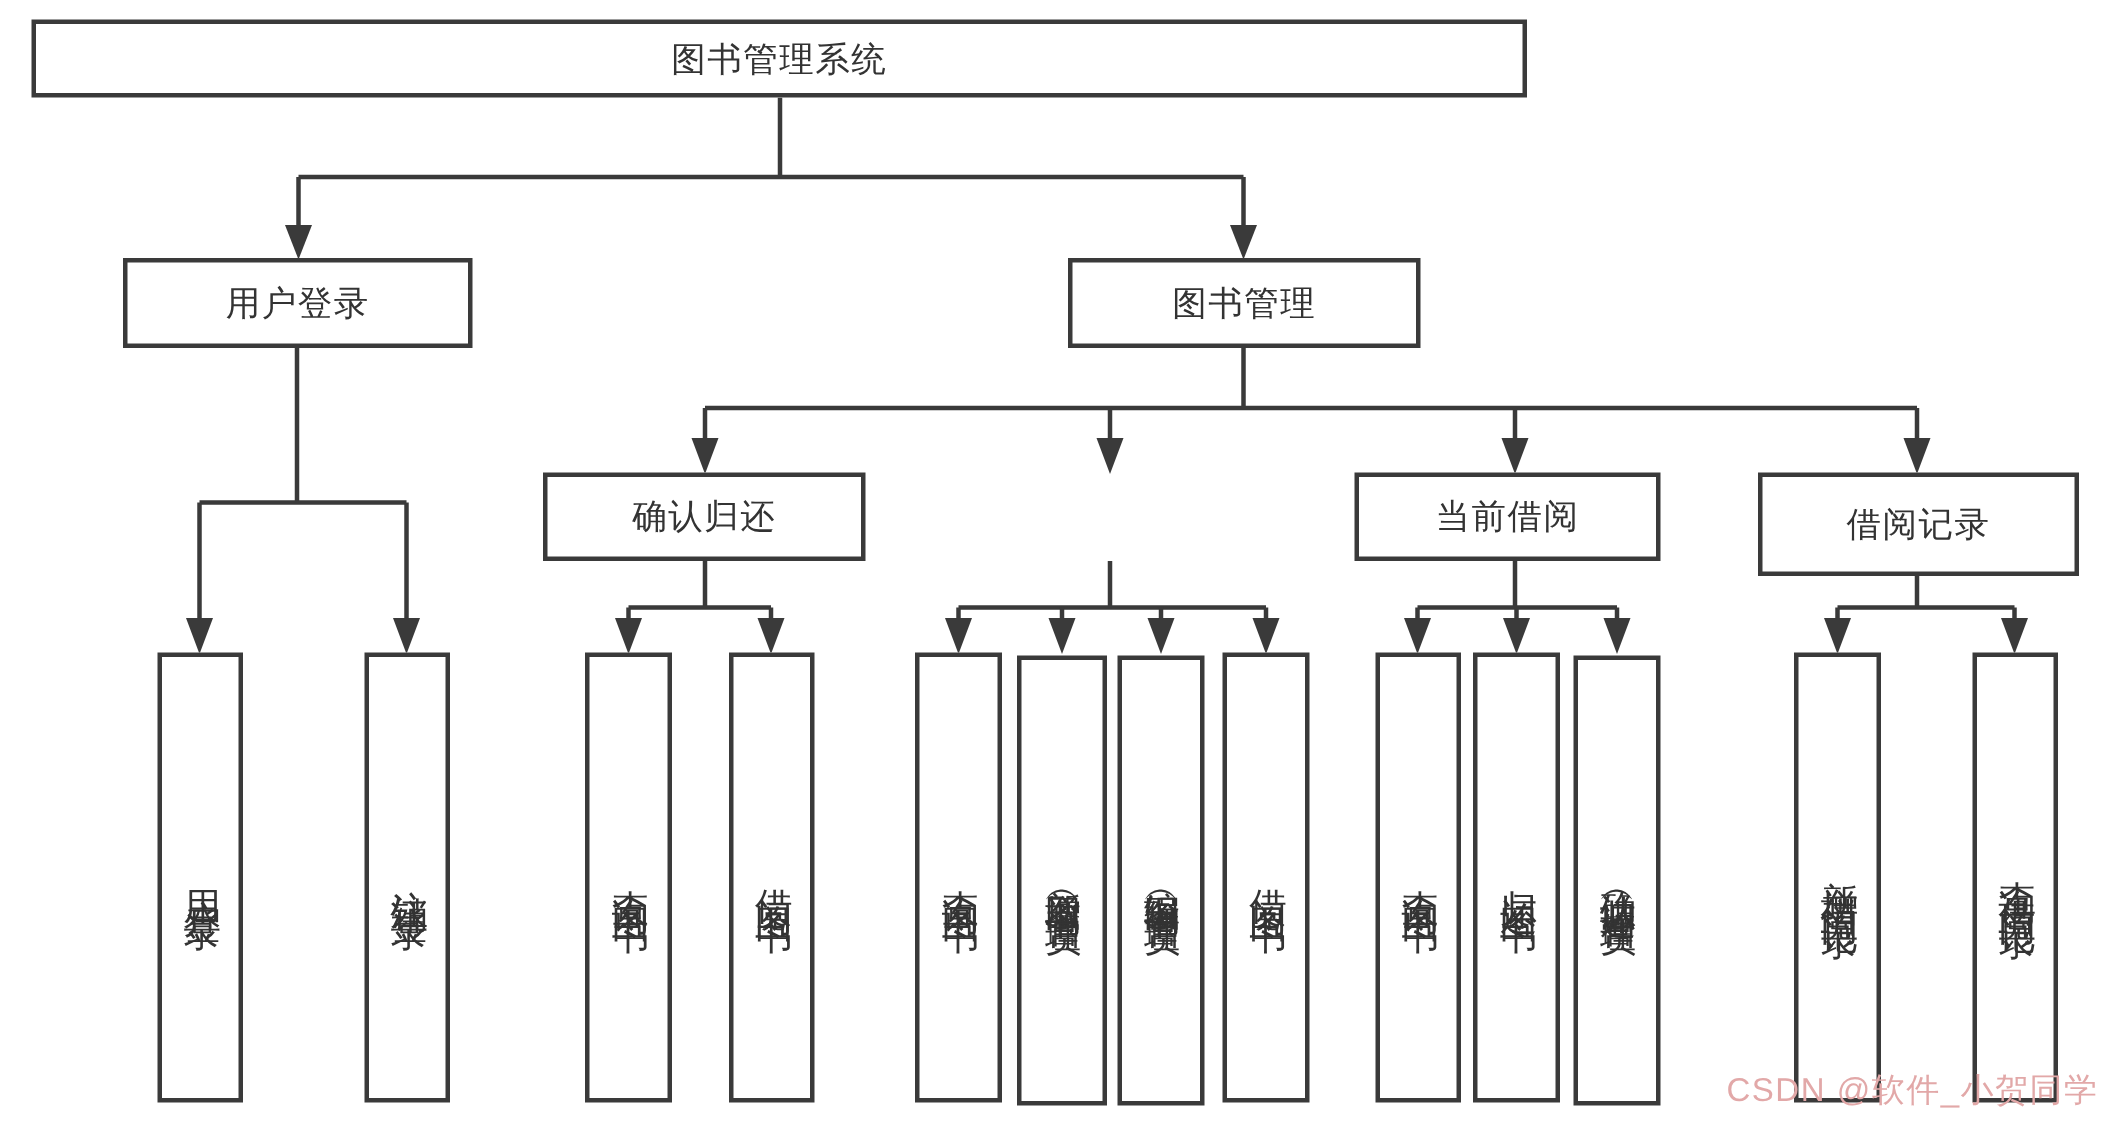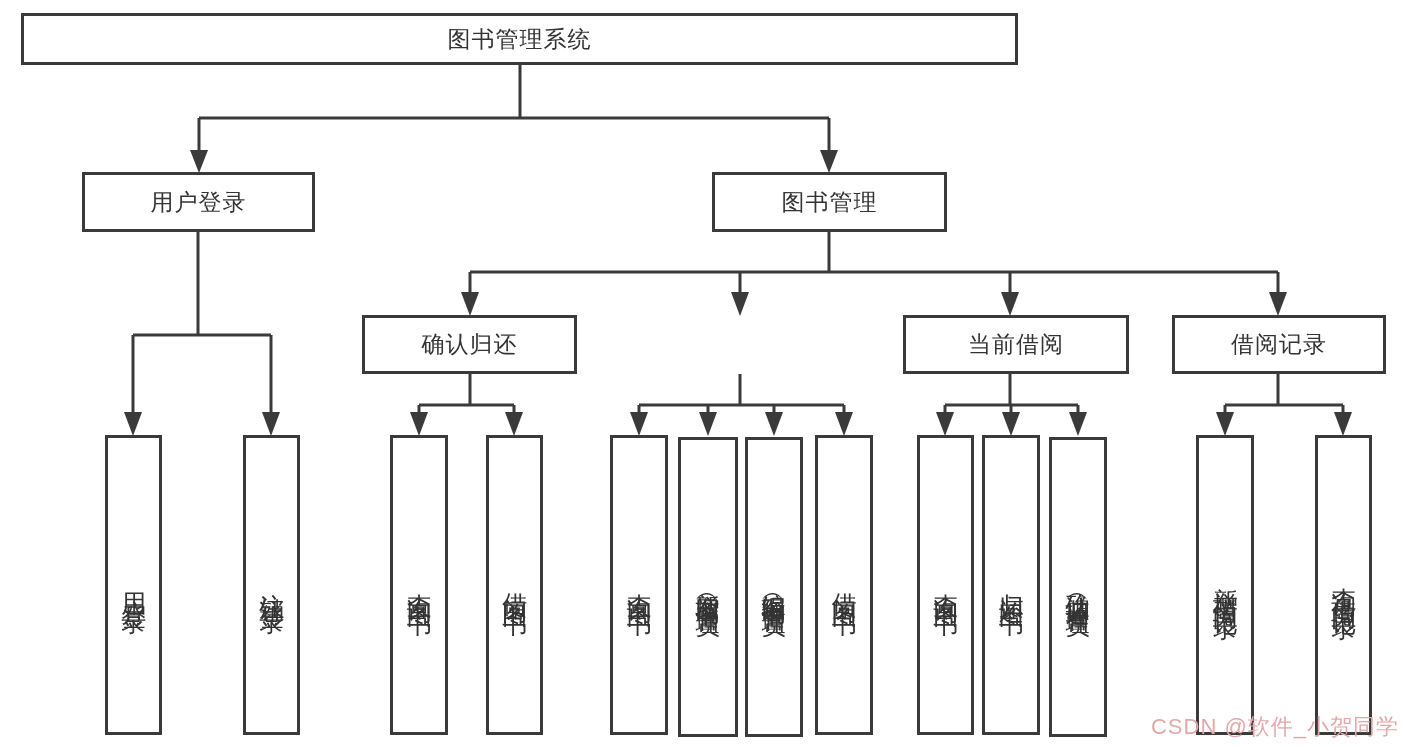--- a/index.html
+++ b/index.html
@@ -117,24 +117,24 @@
   <div class="node h-node" style="left:82px;top:172px;width:233px;height:60px;">
     <span>用户登录</span>
   </div>
   <div class="node h-node" style="left:712px;top:172px;width:235px;height:60px;">
     <span>图书管理</span>
   </div>
 
   <div class="node h-node" style="left:362px;top:315px;width:215px;height:59px;">
     <span>确认归还</span>
   </div>
-  <div class="node h-node" style="left:903px;top:315px;width:226px;height:59px;">
+  <div class="node h-node" style="left:903px;top:315px;width:204px;height:59px;">
     <span>当前借阅</span>
   </div>
-  <div class="node h-node" style="left:1172px;top:315px;width:214px;height:59px;">
+  <div class="node h-node" style="left:1172px;top:315px;width:214px;height:69px;">
     <span>借阅记录</span>
   </div>
 
   <div class="node v-node" style="left:105px;top:435px;width:57px;height:300px;">
     <span>用户登录</span>
   </div>
   <div class="node v-node" style="left:243px;top:435px;width:57px;height:300px;">
     <span>注销登录</span>
   </div>
 

